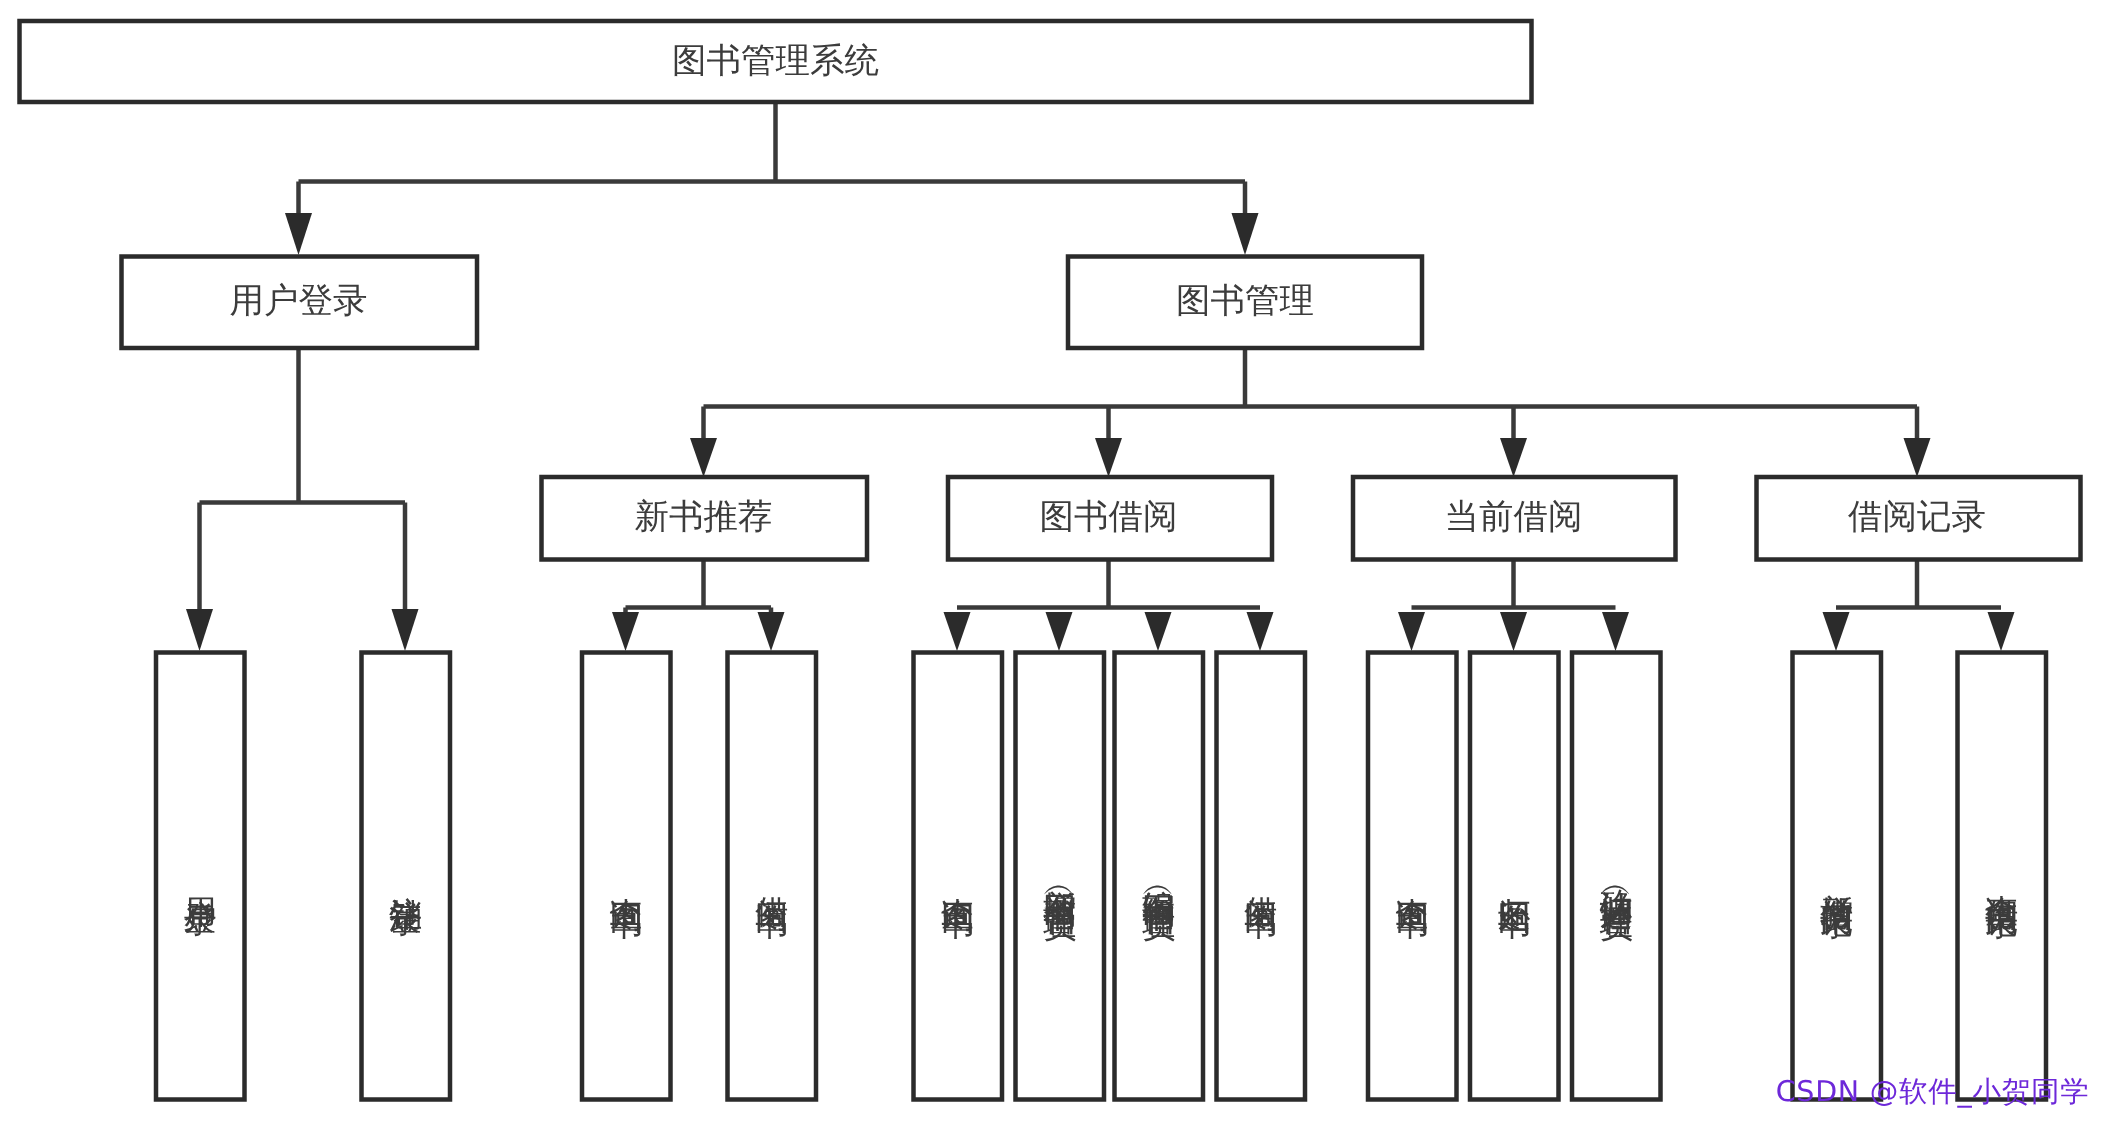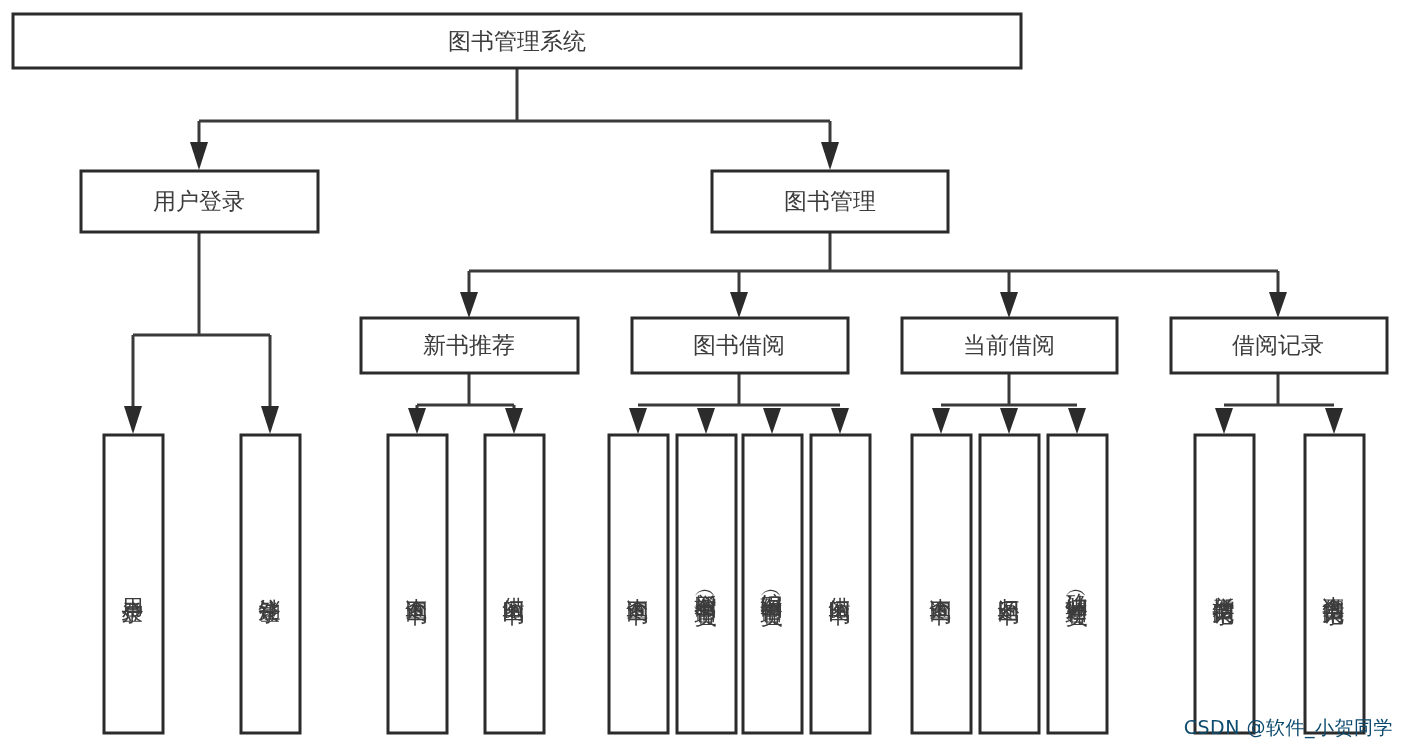--- a/index.html
+++ b/index.html
@@ -55,21 +55,21 @@
     font-size: 22px;
     writing-mode: vertical-rl;
     text-orientation: upright;
     letter-spacing: 2px;
     dominant-baseline: central;
   }
   .watermark-text {
     position: absolute;
     right: 12px;
     bottom: 6px;
-    color: #0c4a6e;
+    color: #6d28d9;
     font-size: 19px;
     font-family: "DejaVu Sans", "Liberation Sans", sans-serif;
     white-space: nowrap;
     user-select: none;
     letter-spacing: 0.5px;
   }
 </style>
 </head>
 <body>
 

